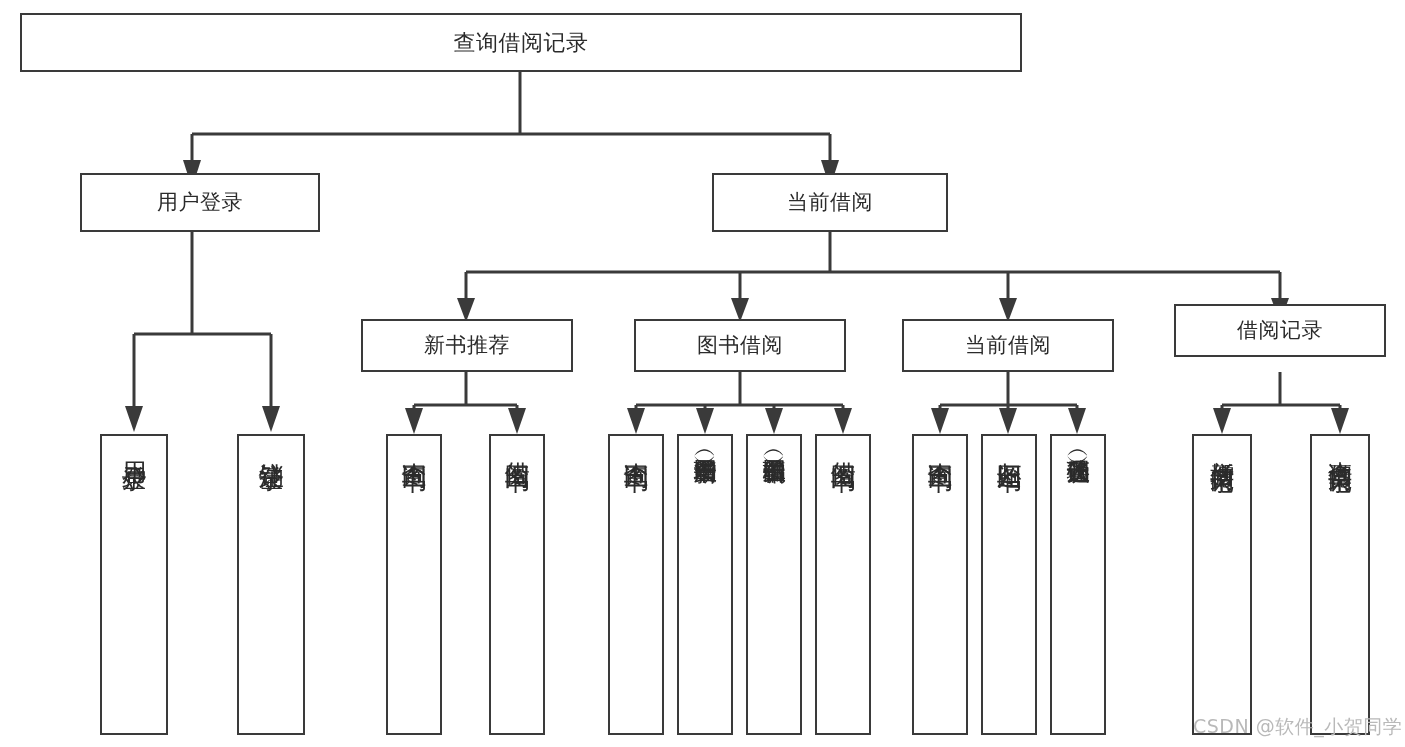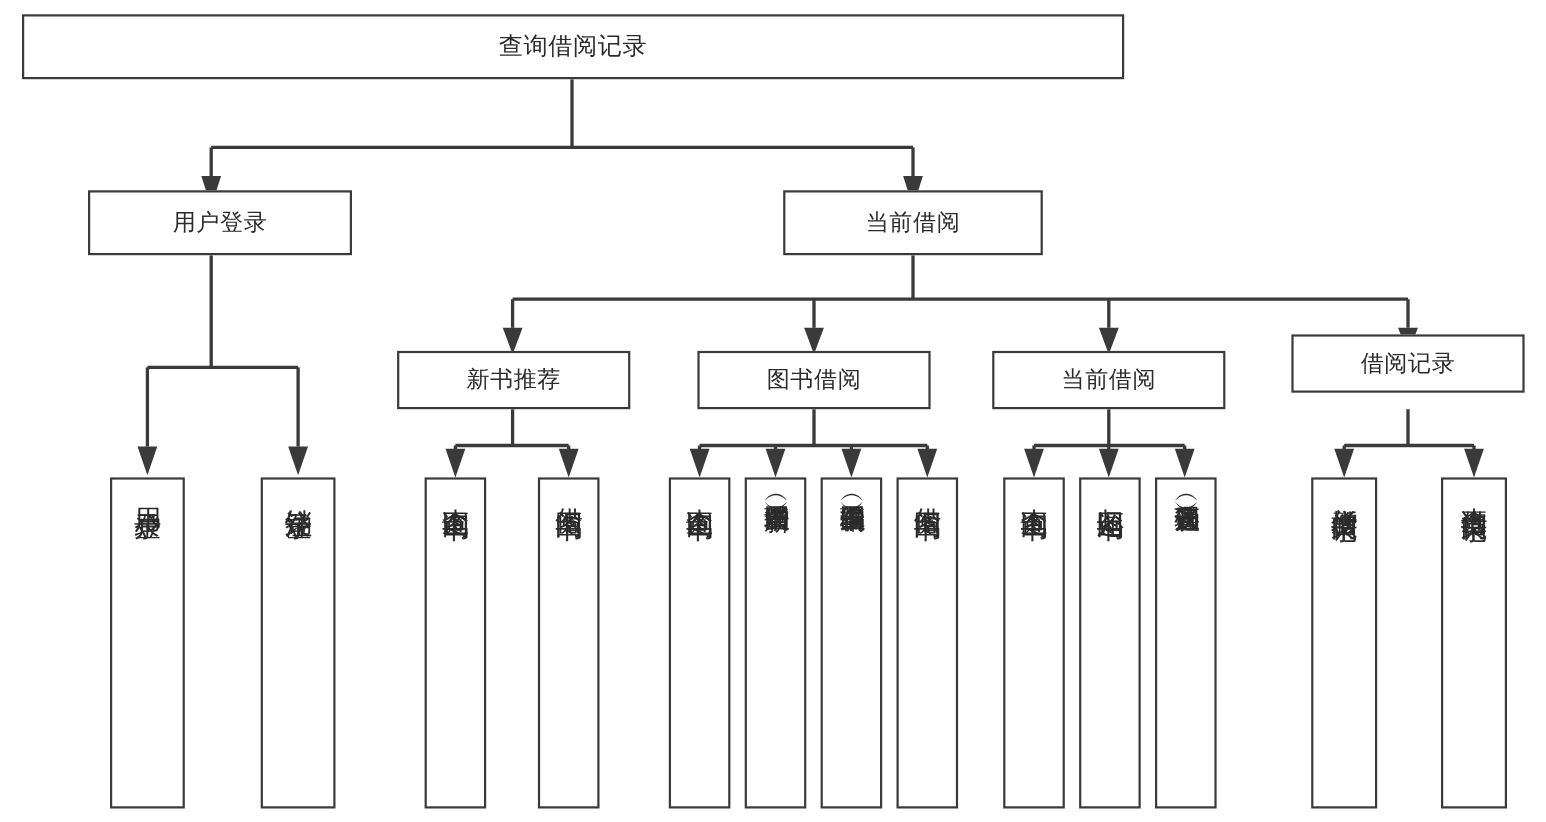--- a/index.html
+++ b/index.html
@@ -226,14 +226,15 @@
     <span class="node-label">确认归还（管理员）</span>
   </div>
 
   <div class="node vert narrow" style="left:1192px; top:434px; width:60px; height:301px;">
     <span class="node-label">新增借阅记录</span>
   </div>
   <div class="node vert narrow" style="left:1310px; top:434px; width:60px; height:301px;">
     <span class="node-label">查询借阅记录</span>
   </div>
 
+  <div class="watermark" style="left:1193px; top:714px;">CSDN @软件_小贺同学</div>
 
 </div>
 
 </body></html>

